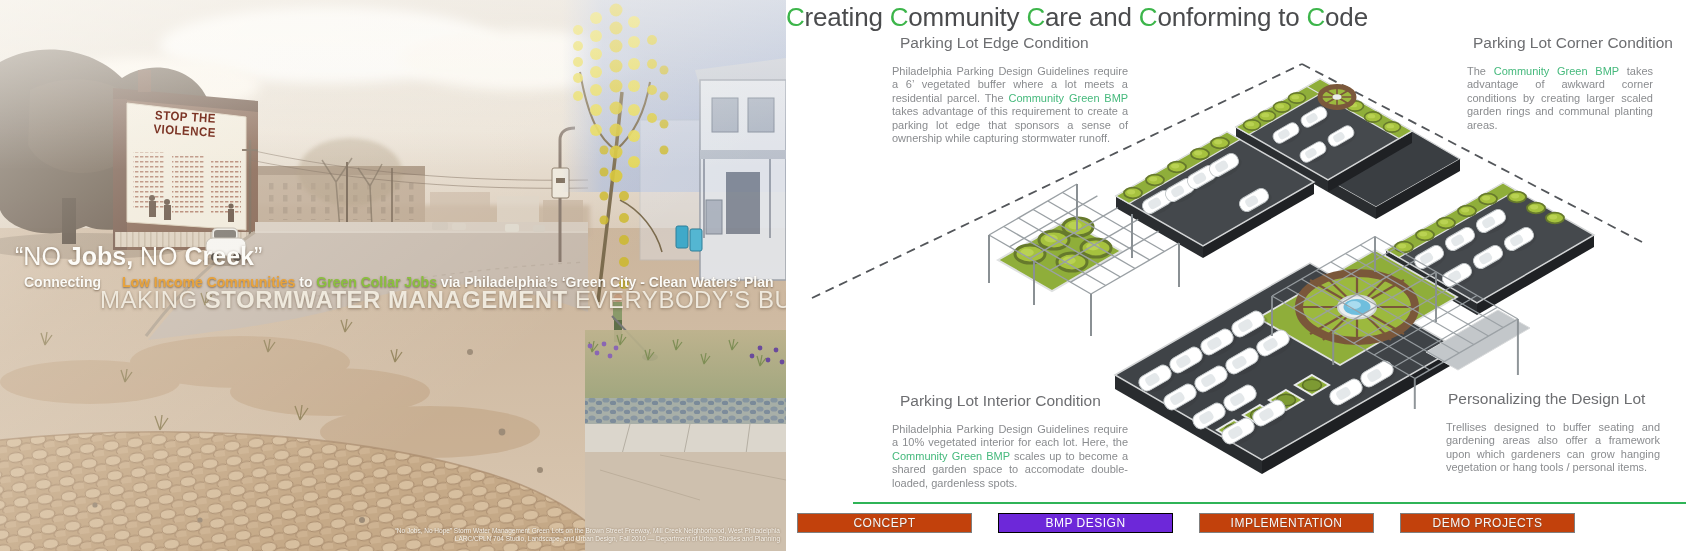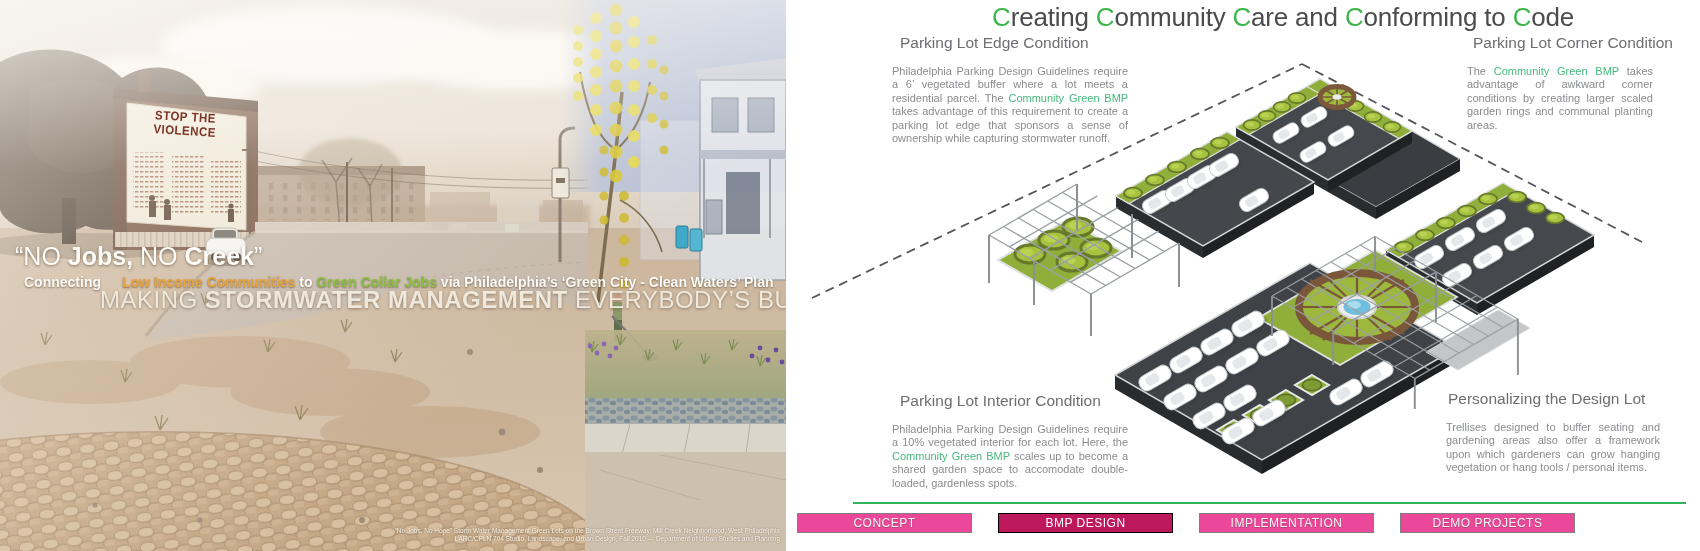--- a/index.html
+++ b/index.html
@@ -15,37 +15,37 @@
     text-shadow:0 1px 3px rgba(90,70,50,.65);white-space:nowrap;}
   .hero-sub{position:absolute;left:24px;top:274px;font-size:14px;font-weight:600;color:#fbfaf6;
     text-shadow:0 1px 2px rgba(90,70,50,.7);white-space:nowrap;}
   .hero-slogan{position:absolute;left:100px;top:286px;font-size:24px;letter-spacing:.5px;
     color:#efe9dd;text-shadow:0 1px 3px rgba(100,80,60,.6);white-space:nowrap;}
   .hero-caption{position:absolute;right:6px;bottom:8px;text-align:right;font-size:6.5px;
     line-height:8px;color:#fbf8f2;opacity:.95;text-shadow:0 0 2px rgba(110,85,60,.9);}
   .seg-b{font-weight:bold;margin-top:46px;}
   
   .panel{position:absolute;left:786px;top:0;width:914px;height:551px;background:#ffffff;}
-  .panel-title{position:absolute;left:0;top:2px;width:788px;text-align:right;
+  .panel-title{position:absolute;left:0;top:2px;width:788px;text-align:left;
     font-size:26px;color:#4a4b4d;letter-spacing:-.2px;}
   .sec{position:absolute;}
   .sec h3{margin:0 0 0 8px;font-size:15.5px;font-weight:400;color:#6d6e71;white-space:nowrap;}
   .sec p{margin:13px 0 0 0;font-size:11px;line-height:13.4px;color:#8a8c8f;text-align:justify;}
   .sec-edge{left:106px;top:34px;width:236px;}
   .sec-corner{left:681px;top:34px;width:186px;}
   .sec-corner h3{margin-left:6px;}
   .sec-interior{left:106px;top:392px;width:236px;}
   .sec-personalizing{left:660px;top:390px;width:214px;}
   .sec-personalizing h3{margin-left:2px;}
   .rule{position:absolute;left:67px;top:502px;width:833px;height:2px;background:#2fb457;}
   .nav{position:absolute;left:11px;top:513px;display:flex;gap:26px;}
-  .nav button{width:175px;height:20px;border:1px solid #7f7f7f;background:#ec4899;
+  .nav button{width:175px;height:20px;border:1px solid #7f7f7f;background:#c2410c;
     color:#f7f7f7;font-family:inherit;font-size:12px;letter-spacing:.5px;line-height:18px;
     text-shadow:0 1px 1px rgba(70,70,70,.45);padding:0;cursor:pointer;}
-  .nav button.active{background:#be185d;border-color:#000;color:#ffffff;text-shadow:none;}
+  .nav button.active{background:#6d28d9;border-color:#000;color:#ffffff;text-shadow:none;}
   .diagram{position:absolute;left:0;top:0;}
 </style>
 </head>
 <body>
 
 <div class="board">
 
   <div class="hero">
     <svg width="786" height="551" viewBox="0 0 786 551">
       <defs>

